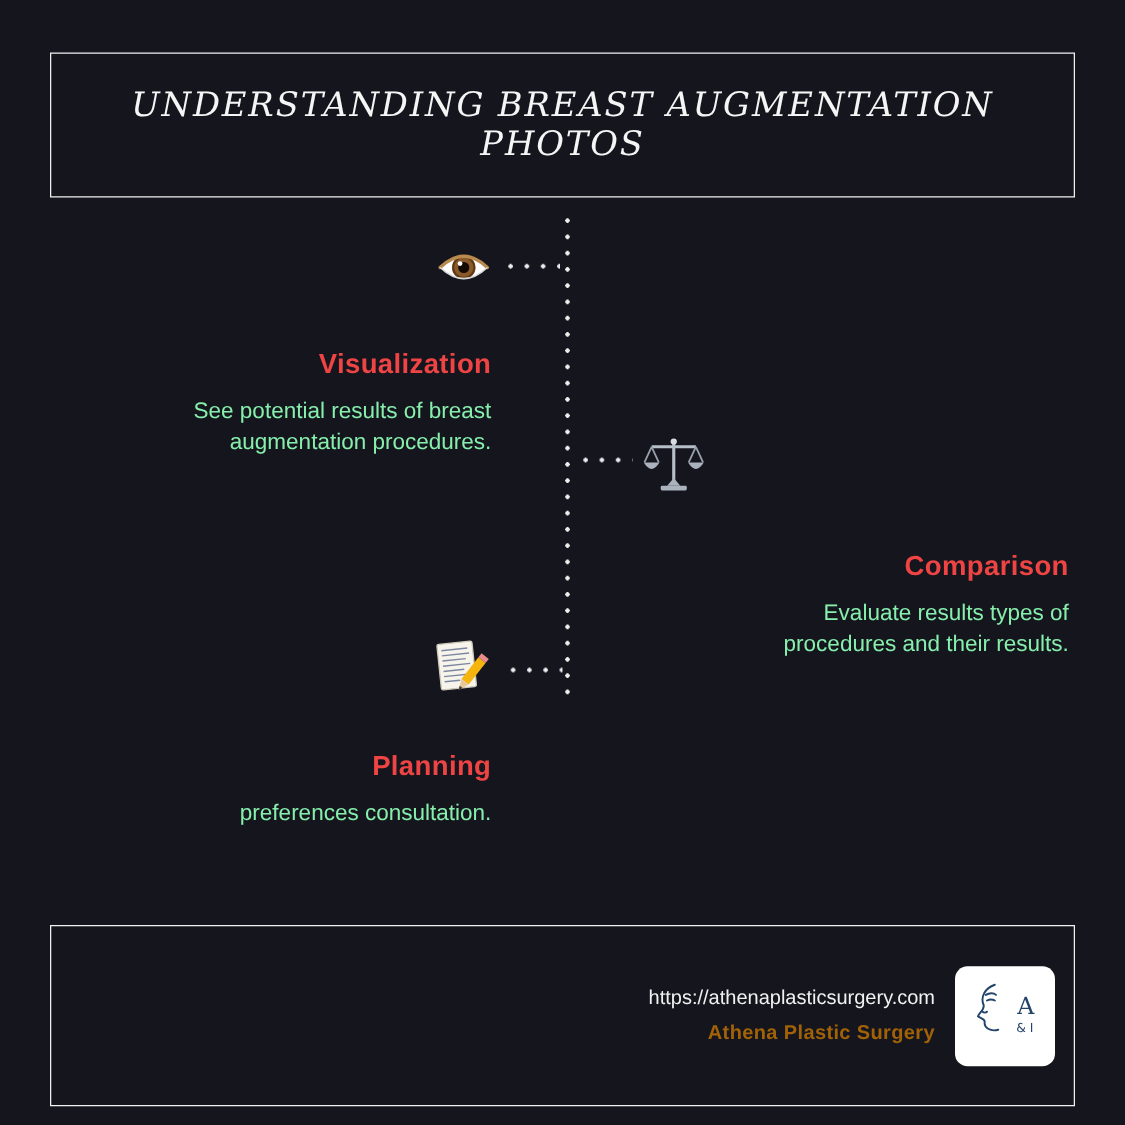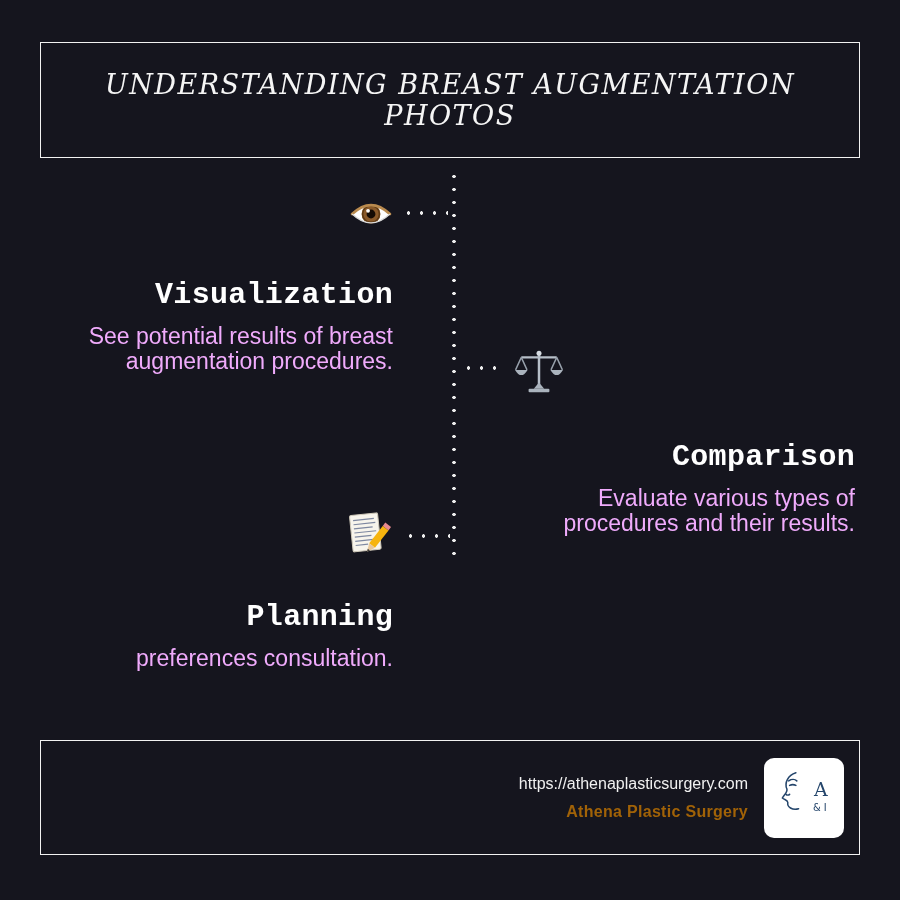--- a/index.html
+++ b/index.html
@@ -37,28 +37,28 @@
   .icon.scale{left:514px;top:348px;}
   .icon.memo{left:344px;top:510px;}
   
   .item-block{position:absolute;}
   .item-block.left{right:507px;width:330px;text-align:right;}
   .item-block.right{left:515px;width:340px;text-align:right;}
   .item-block.b1{top:278px;}
   .item-block.b2{top:440px;}
   .item-block.b3{top:600px;}
   .item-title{
-    font-family:Liberation Mono, monospace;font-size:30px;font-weight:600;
-    color:#ffffff;margin:0 0 12px 0;letter-spacing:.3px;
+    font-family:Liberation Sans, sans-serif;font-size:22px;font-weight:600;
+    color:#ef4444;margin:0 0 12px 0;letter-spacing:.3px;
   }
-  .item-desc{font-size:23px;line-height:25px;color:#f0abfc;}
+  .item-desc{font-size:18px;line-height:25px;color:#86efac;}
   .item-desc span{display:block;}
   
   .footer-box{
-    position:absolute;left:40px;top:740px;width:820px;height:115px;
+    position:absolute;left:40px;top:740px;width:820px;height:145px;
     border:1.5px solid #f2f2f2;box-sizing:border-box;
     display:flex;align-items:center;justify-content:flex-end;
     padding:12px 15px;gap:16px;
   }
   .footer-text{text-align:right;}
   .footer-url{font-size:16px;color:#f1f1f1;margin-bottom:10px;}
   .footer-name{font-size:16px;font-weight:700;color:#a16207;letter-spacing:.3px;}
   .logo-box{
     width:80px;height:80px;background:#ffffff;border-radius:10px;
     display:flex;align-items:center;justify-content:center;flex:0 0 auto;
@@ -131,21 +131,21 @@
     <div class="item-title">Visualization</div>
     <div class="item-desc">
       <span>See potential results of breast</span>
       <span>augmentation procedures.</span>
     </div>
   </div>
 
   <div class="item-block right b2">
     <div class="item-title">Comparison</div>
     <div class="item-desc">
-      <span>Evaluate various types of</span>
+      <span>Evaluate results types of</span>
       <span>procedures and their results.</span>
     </div>
   </div>
 
   <div class="item-block left b3">
     <div class="item-title">Planning</div>
     <div class="item-desc">
       <span>preferences consultation.</span>
     </div>
   </div>

